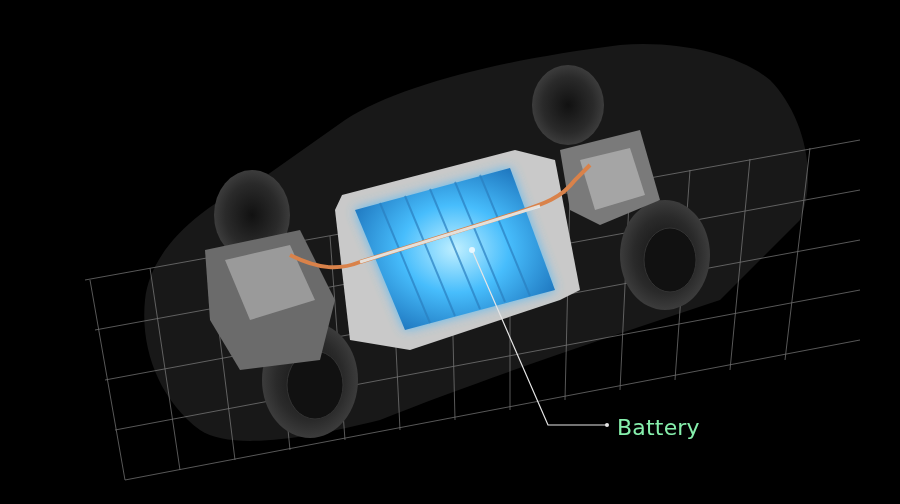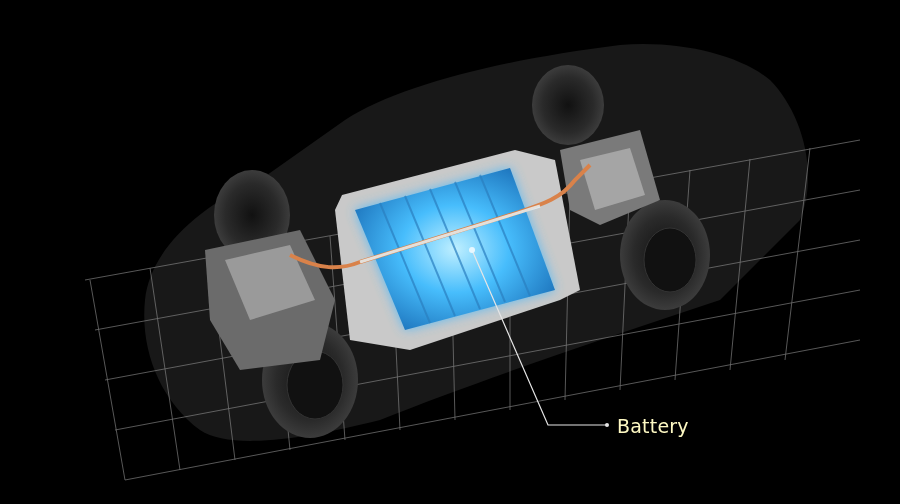--- a/index.html
+++ b/index.html
@@ -1,18 +1,18 @@
 <!DOCTYPE html>
 <html><head>
 <meta charset="utf-8">
 <style>
   html,body{margin:0;padding:0;background:#000;}
   .stage{position:relative;width:900px;height:504px;overflow:hidden;background:#000;}
   svg{position:absolute;left:0;top:0;}
-  .label{position:absolute;left:617px;top:415px;color:#fef9c3;font-family:"DejaVu Sans",sans-serif;font-size:19px;letter-spacing:0.2px;}
+  .label{position:absolute;left:617px;top:415px;color:#86efac;font-family:"DejaVu Sans",sans-serif;font-size:22px;letter-spacing:0.2px;}
 </style>
 </head>
 <body>
 
 <div class="stage">
   <svg width="900" height="504" viewBox="0 0 900 504">
     <defs>
       <radialGradient id="glow" cx="50%" cy="50%" r="60%">
         <stop offset="0%" stop-color="#bfefff"></stop>
         <stop offset="45%" stop-color="#47bdfc"></stop>

